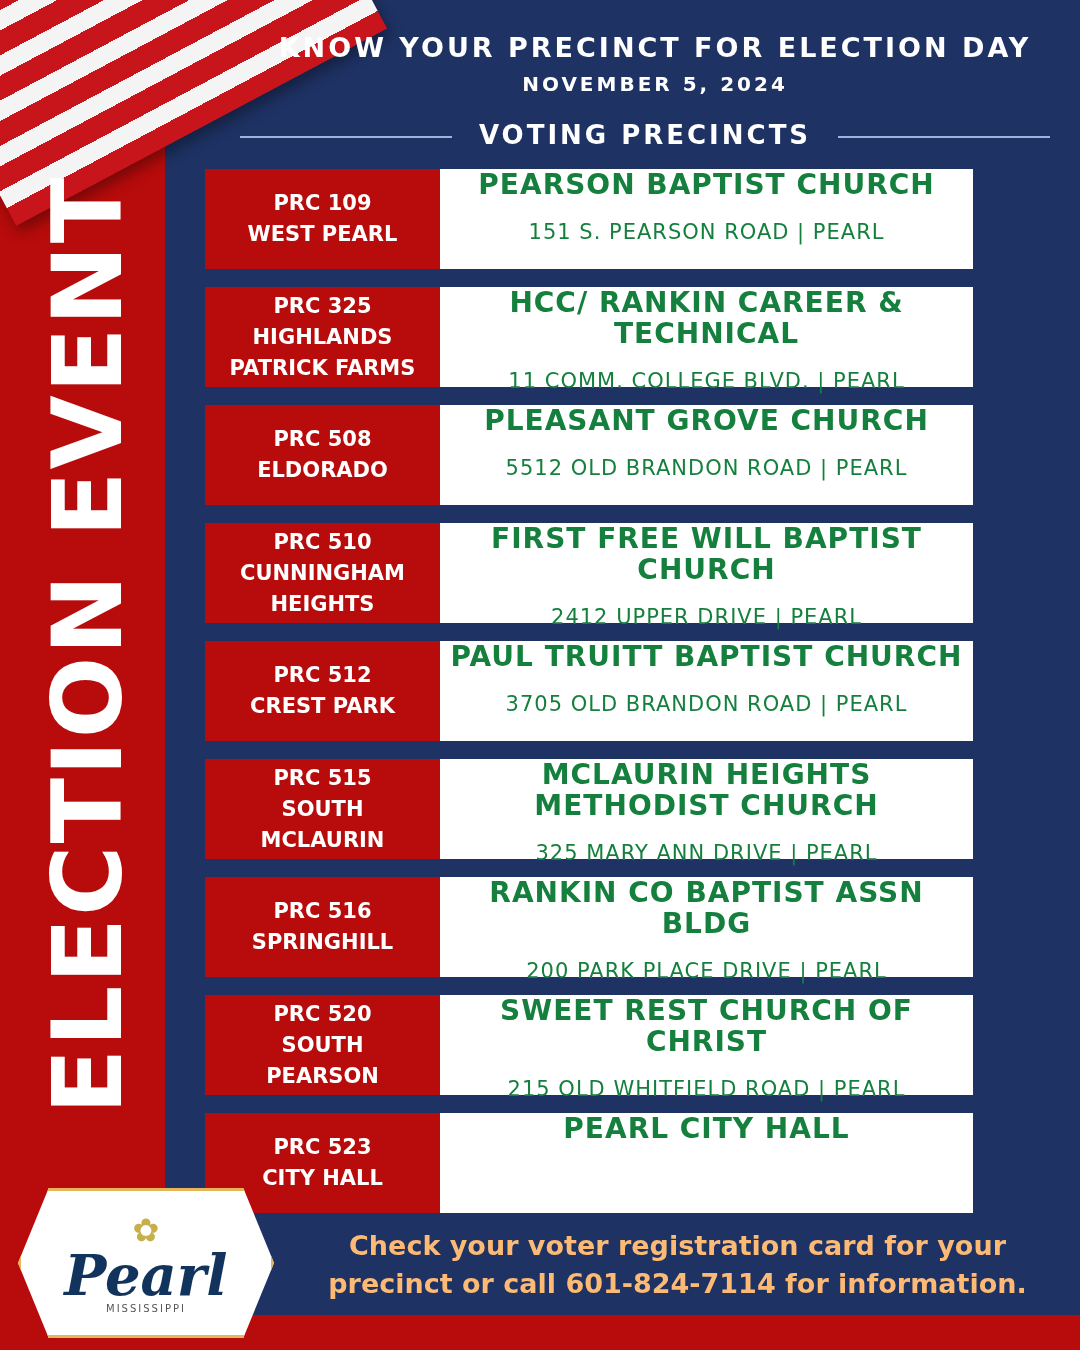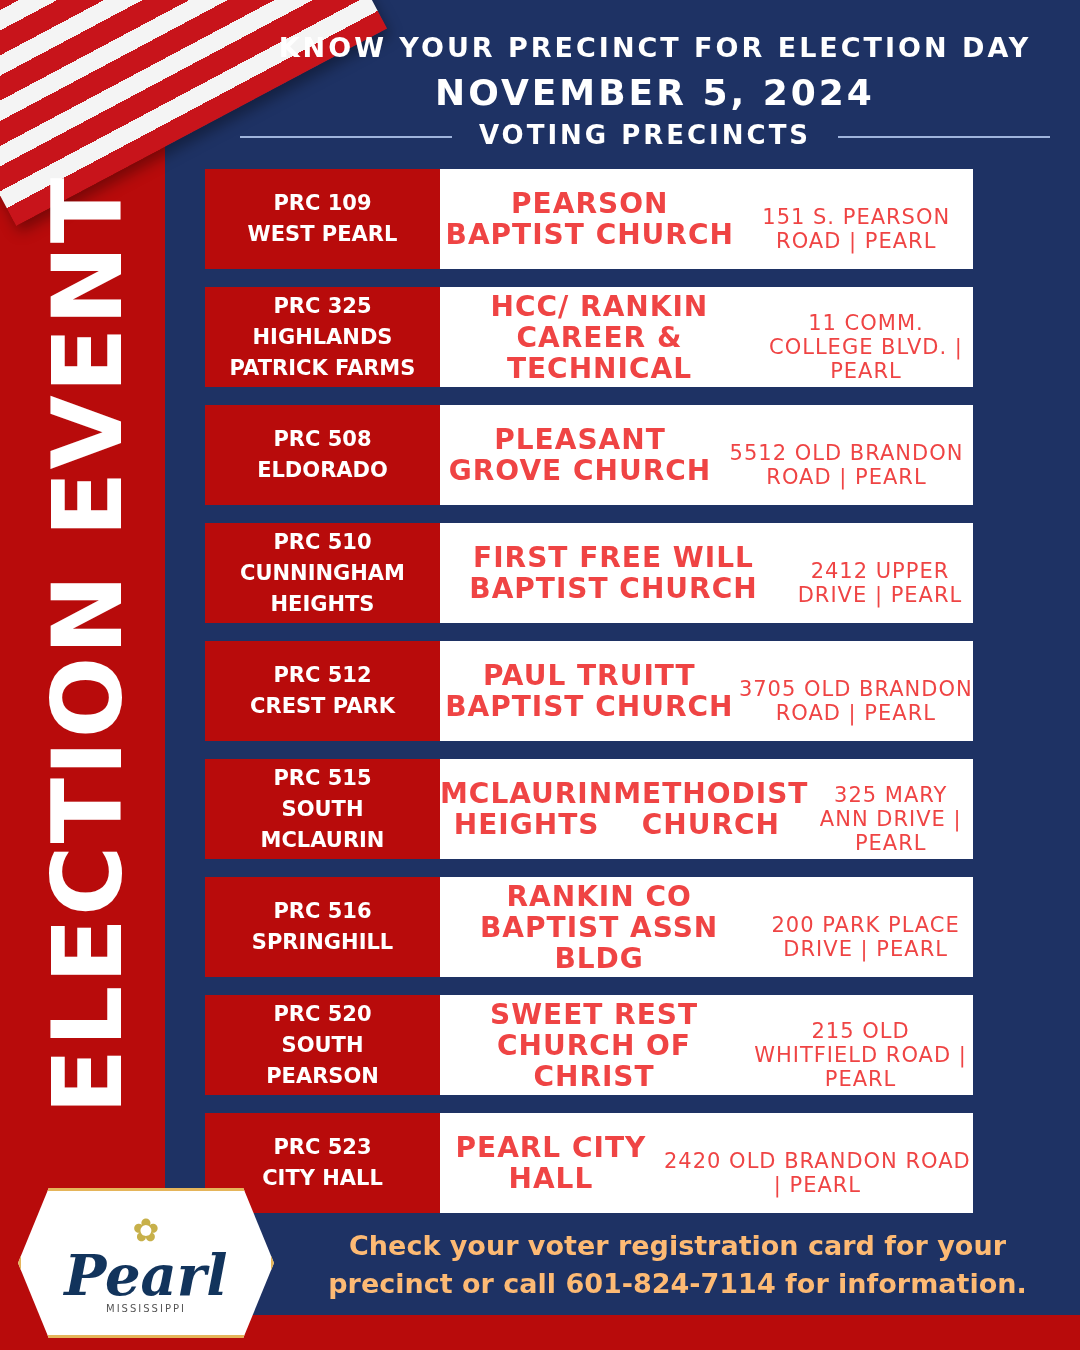--- a/index.html
+++ b/index.html
@@ -5,26 +5,26 @@
 *{margin:0;padding:0;box-sizing:border-box;}
 body{width:1080px;height:1350px;overflow:hidden;background:#1e3264;font-family:"DejaVu Sans",sans-serif;}
 #poster{position:relative;width:1080px;height:1350px;background:#1e3264;overflow:hidden;}
 .side{position:absolute;left:0;top:0;width:165px;height:1350px;background:#b80b0b;}
 .bottom-red{position:absolute;left:0;top:1315px;width:1080px;height:35px;background:#b80b0b;}
 .flag{position:absolute;left:-60px;top:-80px;width:420px;height:220px;transform:rotate(-28deg);transform-origin:center;
 background:repeating-linear-gradient(180deg,#c8141b 0 22px,#f4f4f4 22px 40px);box-shadow:0 8px 14px rgba(0,0,0,.35);}
 .vert{position:absolute;left:88px;top:645px;transform:translate(-50%,-50%) rotate(-90deg);white-space:nowrap;color:#fff;font-weight:bold;font-size:96px;letter-spacing:2px;font-family:"DejaVu Sans",sans-serif;}
 .h1{position:absolute;left:230px;width:850px;text-align:center;color:#fff;font-weight:bold;letter-spacing:3px;}
 .t1{top:32px;font-size:27px;}
-.t2{top:72px;font-size:36px;}
+.t2{top:72px;font-size:20px;}
 .t3{top:120px;font-size:26px;}
 .rule{position:absolute;top:136px;height:2px;background:#9fb4dc;}
 .row{position:absolute;left:205px;width:768px;height:100px;display:flex;}
 .prc{width:235px;background:#b80b0b;color:#fff;font-weight:bold;font-size:21px;line-height:31px;display:flex;flex-direction:column;justify-content:center;align-items:center;text-align:center;}
-.loc{flex:1;background:#fff;display:flex;justify-content:flex-start;align-items:center;text-align:center;color:#ef4444;}
+.loc{flex:1;background:#fff;display:flex;flex-direction:column;justify-content:flex-start;align-items:center;text-align:center;color:#15803d;}
 .loc .name{font-weight:bold;font-size:28px;letter-spacing:1px;line-height:31px;}
 .loc .addr{font-size:21px;letter-spacing:1px;margin-top:20px;}
 .logo{position:absolute;left:18px;top:1188px;width:256px;height:150px;background:#fff;clip-path:polygon(12% 0,88% 0,100% 50%,88% 100%,12% 100%,0 50%);display:flex;flex-direction:column;align-items:center;justify-content:center;border:3px solid #e5b55a;}
 .logo .flower{font-size:32px;color:#c7b04a;line-height:34px;}
 .logo .pearl{font-family:"DejaVu Serif",serif;font-style:italic;font-weight:bold;font-size:56px;color:#12345c;line-height:56px;}
 .logo .state{font-size:10px;letter-spacing:2px;color:#555;}
 .footer{position:absolute;left:275px;top:1215px;width:805px;height:100px;display:flex;flex-direction:column;justify-content:center;align-items:center;color:#fdba74;font-weight:bold;font-size:27px;line-height:38px;text-align:center;}
 </style>
 </head>
 <body>
@@ -126,21 +126,20 @@
           <div class="addr">215 OLD WHITFIELD ROAD | PEARL</div>
         </div>
       </div>
       <div class="row" style="top: 1113px;">
         <div class="prc">
           <div>PRC 523</div>
           <div>CITY HALL</div>
         </div>
         <div class="loc">
           <div class="name">PEARL CITY HALL</div>
-          <div class="addr">2420 OLD BRANDON ROAD | PEARL</div>
         </div>
       </div>
     </div>
 
   <div class="bottom-red"></div>
 
   <div class="logo">
     <div class="flower">✿</div>
     <div class="pearl">Pearl</div>
     <div class="state">MISSISSIPPI</div>

